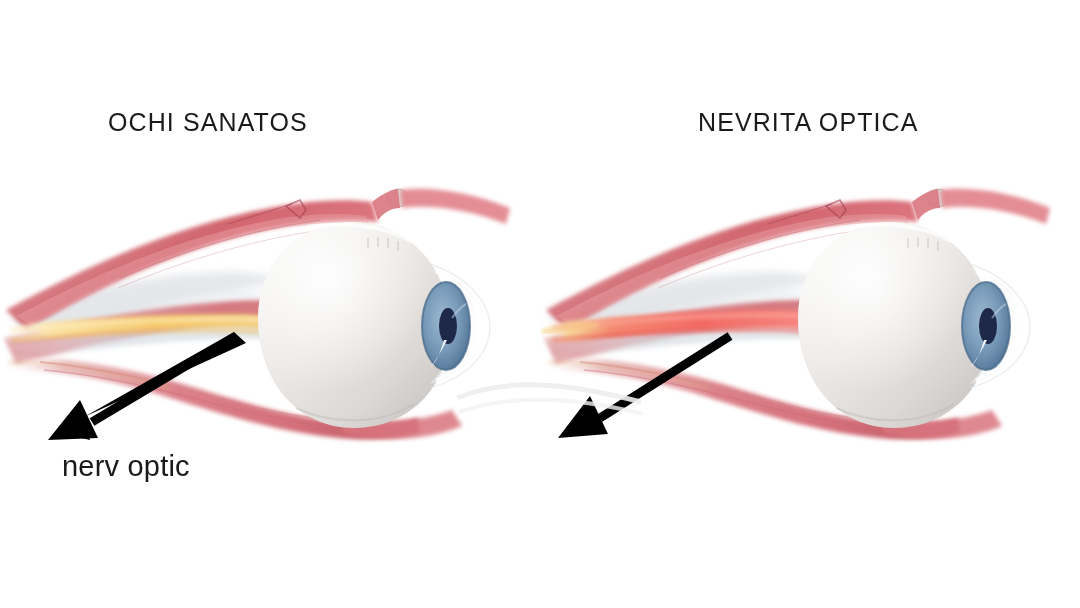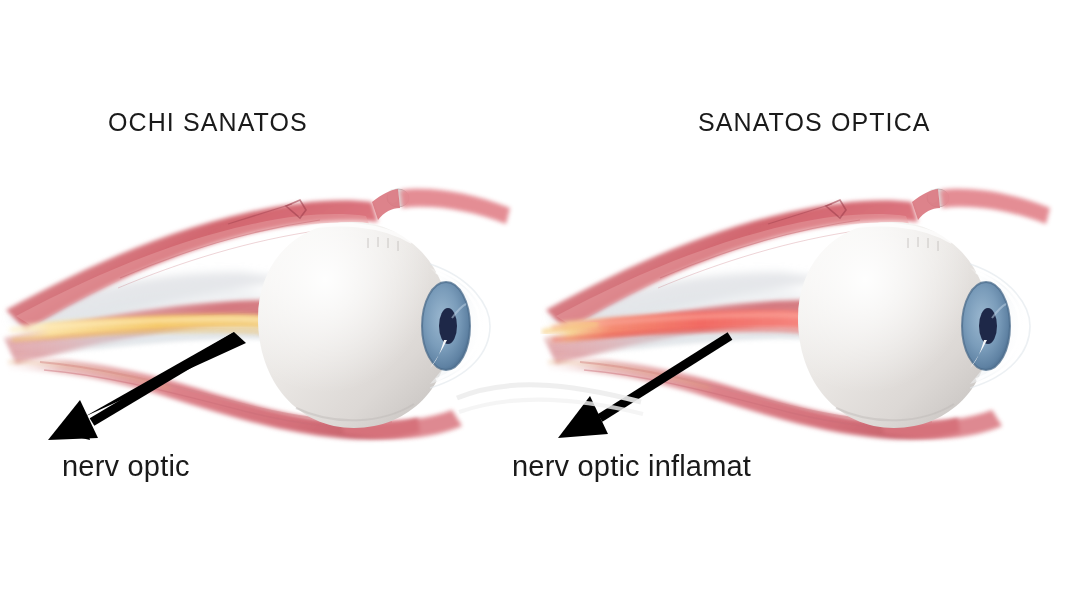--- a/index.html
+++ b/index.html
@@ -246,21 +246,21 @@
       </g>
       <path d="M236,176 L92,262" stroke="#000000" stroke-width="9" stroke-linecap="butt" fill="none"></path>
       <polygon points="48,280 98,278 80,240" fill="#000000"></polygon>
     </svg>
 
     <div class="nerve-label">nerv optic</div>
   </div>
 
   <div class="panel panel-right">
 
-    <div class="panel-title">SANATOS OPTICA</div>
+    <div class="panel-title">NEVRITA OPTICA</div>
 
     <div class="eye-fig">
       <svg class="eye-svg" viewBox="0 0 540 290" xmlns="http://www.w3.org/2000/svg">
         <defs>
           <linearGradient id="globeR" x1="0.15" y1="0.1" x2="0.95" y2="0.95">
             <stop offset="0%" stop-color="#f6f5f3"></stop>
             <stop offset="38%" stop-color="#eae7e4"></stop>
             <stop offset="72%" stop-color="#dcd8d5"></stop>
             <stop offset="100%" stop-color="#c6c2bf"></stop>
           </linearGradient>
@@ -421,21 +421,20 @@
           <path d="M452,158 C458,150 462,146 466,144" stroke="#bdd2e4" stroke-width="2" fill="none" opacity="0.55"></path>
         </g>
       </svg>
     </div>
 
     <svg class="arrow-svg" viewBox="0 0 540 290" xmlns="http://www.w3.org/2000/svg">
       <path d="M190,176 L60,258" stroke="#000000" stroke-width="9" stroke-linecap="butt" fill="none"></path>
       <polygon points="18,278 68,274 50,236" fill="#000000"></polygon>
     </svg>
 
-    <div class="nerve-label">nerv optic inflamat</div>
   </div>
 
   <svg class="wisp" viewBox="0 0 190 60" xmlns="http://www.w3.org/2000/svg">
     <path d="M2,30 C50,10 110,14 186,34" stroke="#ededed" stroke-width="5" fill="none" opacity="0.9"></path>
     <path d="M4,44 C56,26 116,28 188,46" stroke="#f3f3f3" stroke-width="4" fill="none" opacity="0.8"></path>
   </svg>
 
 </div>
 
 </body></html>

